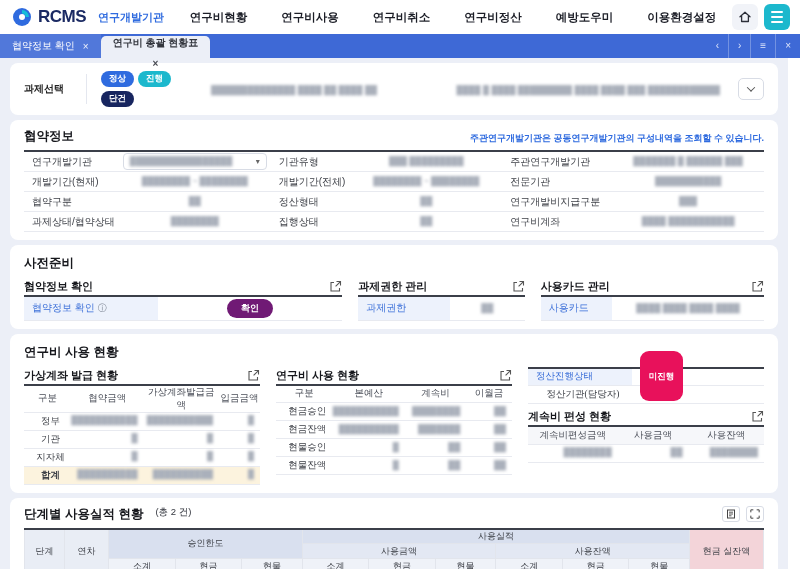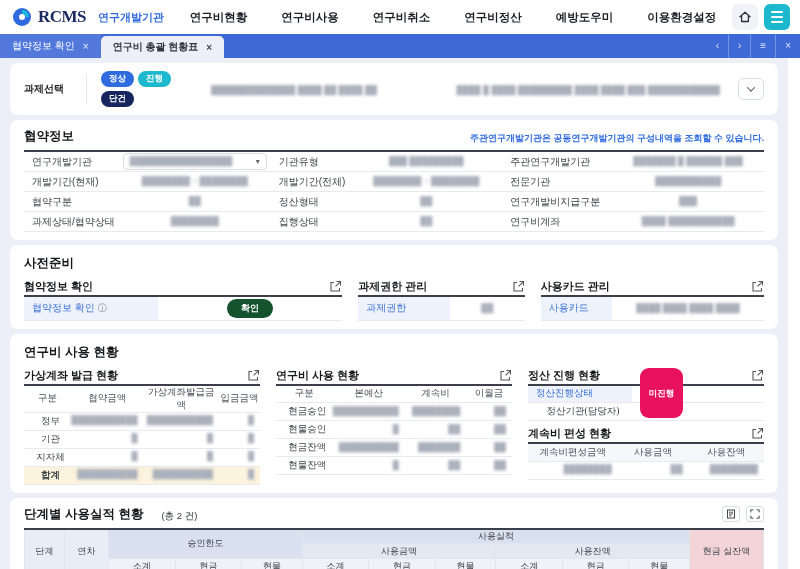--- a/index.html
+++ b/index.html
@@ -1,36 +1,36 @@
 <!DOCTYPE html>
 <html><head>
 <meta charset="utf-8">
 <style>
   * { margin:0; padding:0; box-sizing:border-box; }
   html,body { width:800px; height:569px; overflow:hidden; }
   body { font-family:"Liberation Sans","DejaVu Sans",sans-serif; background:#ECEFF7; color:#222; }
 
   
-  .top { height:34px; background:#fff; display:flex; align-items:center; padding:0 10px 0 12px;font-family:Liberation Serif, serif; }
+  .top { height:34px; background:#fff; display:flex; align-items:center; padding:0 10px 0 12px; }
   .logo { display:flex; align-items:center; gap:6px; }
   .logo-mark { width:20px; height:20px; }
   .logo-txt { font-size:17px; font-weight:bold; color:#1B2A63; letter-spacing:-0.5px; }
   .org-txt { font-size:11px; font-weight:bold; color:#2F6BDF; margin-left:6px; }
   .nav { display:flex; flex:1; justify-content:center; gap:34px; margin-left:10px; }
   .nav-item { font-size:11.5px; font-weight:bold; color:#1c1e27; cursor:pointer; white-space:nowrap; }
   .hdr-btns { display:flex; gap:6px; }
   .home-btn { width:26px; height:26px; border-radius:6px; background:#F1F3F8; display:flex; align-items:center; justify-content:center; cursor:pointer; }
   .menu-btn { width:26px; height:26px; border-radius:6px; background:#1CB8CD; display:flex; flex-direction:column; align-items:center; justify-content:center; gap:3px; cursor:pointer; }
   .menu-btn i { display:block; width:12px; height:2px; background:#fff; border-radius:1px; }
 
   
   .tabbar { height:24px; background:#3E69D6; display:flex; align-items:stretch; }
   .tab { display:flex; align-items:center; gap:8px; padding:0 12px; font-size:10px; cursor:pointer; }
   .tab.inactive { background:rgba(255,255,255,0.10); color:#fff; margin-left:0; }
-  .tab.active { background:#ECEFF7; color:#33363e; font-weight:bold; border-radius:5px 5px 0 0; margin-top:2px; }
+  .tab.active { background:#ECEFF7; color:#33363e; font-weight:bold; border-radius:5px 5px 0 0; margin-top:2px;flex-direction:column; }
   .tab .x { font-size:10px; opacity:.9; cursor:pointer; }
   .tab-sp { flex:1; }
   .tb-ctl { display:flex; align-items:center; }
   .tb-ctl span { color:#dfe6fb; font-size:10px; padding:0 9px; border-left:1px solid rgba(255,255,255,.28); cursor:pointer; line-height:24px; }
   .tb-ctl span:first-child { border-left:none; }
 
   
   .card { background:#fff; border-radius:8px; margin:5px 22px 0 10px; padding:8px 14px; }
   .sec-title { font-size:12.5px; font-weight:bold; color:#17181d; }
   .mask { color:#aab0bb; filter:blur(1.6px); font-size:8.5px; letter-spacing:0; display:inline-block; transform:translateY(-1px); }
@@ -60,37 +60,37 @@
   .sel .caret { font-size:8px; color:#666; }
 
   
   .panel-row { display:flex; gap:16px; margin-top:6px; }
   .panel-head { display:flex; justify-content:space-between; align-items:center; height:17px; }
   .panel-title { font-size:11px; font-weight:bold; color:#17181d; }
   .mini-tbl { border-top:2px solid #3B3F49; }
   .mini-tbl td { border-bottom:1px solid #E8EAF0; font-size:10px; height:24px; }
   .lb-blue { background:#EDF2FC; color:#3B6FD8; text-align:left; padding-left:8px; cursor:pointer; }
   .info-i { font-size:9px; color:#7d8694; margin-left:3px; }
-  .ok-btn { background:#14532d; color:#fff; font-size:9px; font-weight:bold; border:none; border-radius:10px; padding:3px 14px; cursor:pointer; }
+  .ok-btn { background:#701a75; color:#fff; font-size:9px; font-weight:bold; border:none; border-radius:10px; padding:3px 14px; cursor:pointer; }
   .p1 { flex:0 0 43%; } .p2 { flex:0 0 22.5%; } .p3 { flex:1; }
 
   
   .u-tbl td, .u-tbl th { border-bottom:1px solid #E8EAF0; font-size:9.5px; height:18px; font-weight:normal; }
   .u-tbl { border-top:2px solid #3B3F49;font-family:Liberation Serif, serif; }
   .u-tbl th { color:#4a4e58; }
   .u-tbl .rl { text-align:center; padding-left:6px; color:#3c3f46; }
   .u-tbl .num { text-align:right; padding-right:6px; }
   .total-row td { background:#FCF3DE; font-weight:bold; }
   .u3 { flex:1; }
   .badge-pink { background:#E8115B; color:#fff; font-size:8.5px; font-weight:bold; border-radius:9px; padding:20px 9px; }
   .c-tbl th { background:#F6F7FA; }
 
   
   .stage-head { display:flex; justify-content:space-between; align-items:center; margin-bottom:5px; }
-  .stage-title-wrap { display:flex; align-items:flex-end; gap:18px; }
+  .stage-title-wrap { display:flex; align-items:flex-start; gap:12px; }
   .count { font-size:9.5px; color:#33363e; }
   .tool-btns { display:flex; gap:6px; }
   .tool-btn { width:18px; height:16px; border:1px solid #D8DCE5; border-radius:3px; background:#fff; display:flex; align-items:center; justify-content:center; cursor:pointer; }
   .s-tbl { border-top:2px solid #3B3F49; table-layout:fixed; }
   .s-tbl th { font-size:9px; font-weight:normal; color:#3c3f46; border:1px solid #E2E5EC; height:15px; }
   .hg { background:#D9E0EF; }           
   .hm { background:#E3E8F3; }           
   .hs { background:#EFF2F8; }           
   .hn { background:#E9EDF5; }           
   .hp { background:#F3D4D9; color:#333; font-weight:bold; }
@@ -340,49 +340,42 @@
           <th style="width:26%">계속비</th>
           <th>이월금</th>
         </tr>
         <tr>
           <td class="rl">현금승인</td>
           <td class="num"><span class="mask">███████████</span></td>
           <td class="num"><span class="mask">████████</span></td>
           <td class="num"><span class="mask">██</span></td>
         </tr>
         <tr>
-          <td class="rl">현물승인</td>
-          <td class="num"><span class="mask">█</span></td>
-          <td class="num"><span class="mask">██</span></td>
-          <td class="num"><span class="mask">██</span></td>
-        </tr>
-        <tr>
           <td class="rl">현금잔액</td>
           <td class="num"><span class="mask">██████████</span></td>
           <td class="num"><span class="mask">███████</span></td>
           <td class="num"><span class="mask">██</span></td>
         </tr>
         <tr>
+          <td class="rl">현물승인</td>
+          <td class="num"><span class="mask">█</span></td>
+          <td class="num"><span class="mask">██</span></td>
+          <td class="num"><span class="mask">██</span></td>
+        </tr>
+        <tr>
           <td class="rl">현물잔액</td>
           <td class="num"><span class="mask">█</span></td>
           <td class="num"><span class="mask">██</span></td>
           <td class="num"><span class="mask">██</span></td>
         </tr>
       </tbody>
         </table>
     </div>
 
     <div class="u3">
-      <div class="panel-head">
-        <span class="panel-title">정산 진행 현황</span>
-        <svg class="ext" viewBox="0 0 13 13">
-            <path d="M5 2.5H2v8.5h8.5V8" fill="none" stroke="#555" stroke-width="1.1"></path>
-            <path d="M7.5 1.5h4v4M11.2 1.8 6.6 6.4" fill="none" stroke="#555" stroke-width="1.1"></path>
-          </svg>
-      </div>
       <table class="u-tbl">
         <tbody>
             <tr>
           <td class="lb-blue" style="width:44%">정산진행상태</td>
           <td style="text-align:left; padding-left:8px">
             <span class="badge-pink">미진행</span>
           </td>
         </tr>
         <tr>
           <td class="rl">정산기관(담당자)</td>

